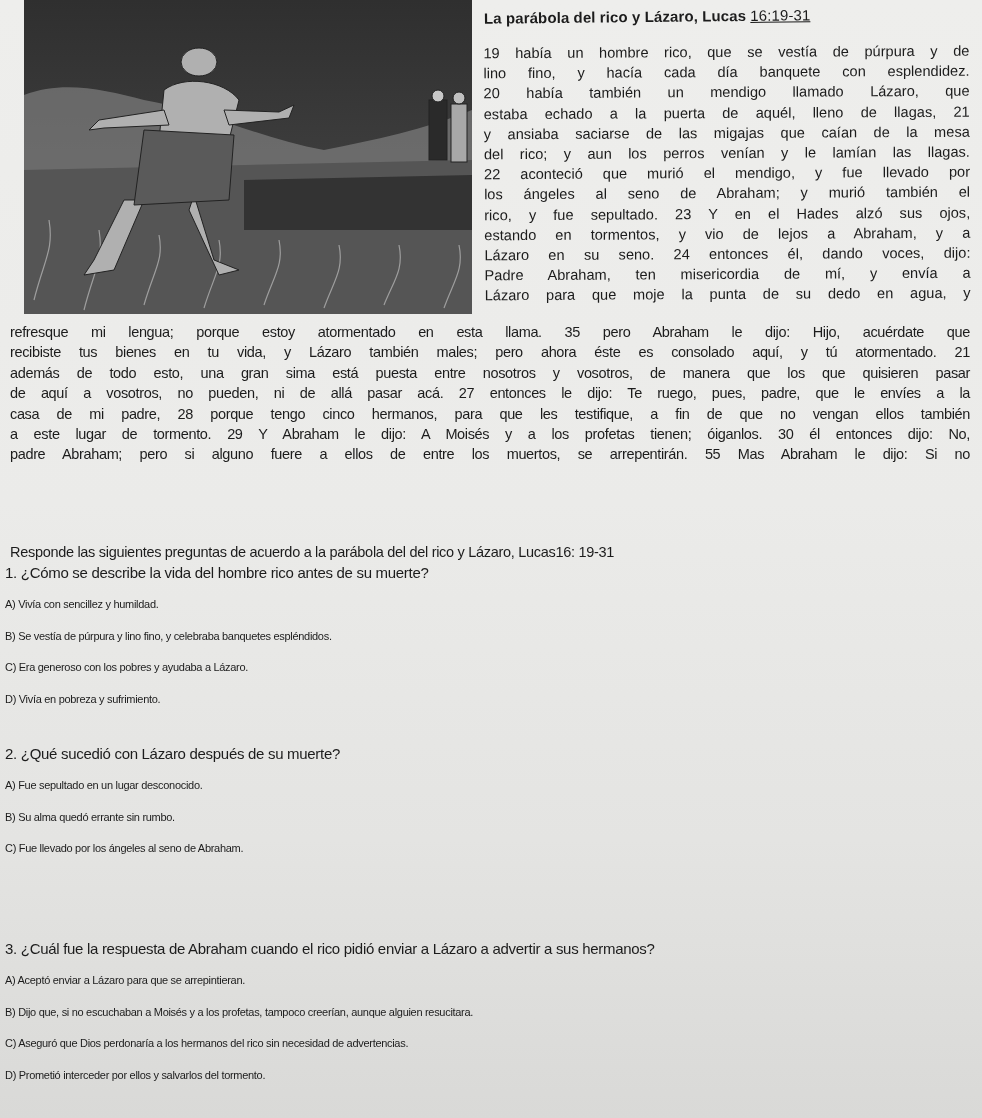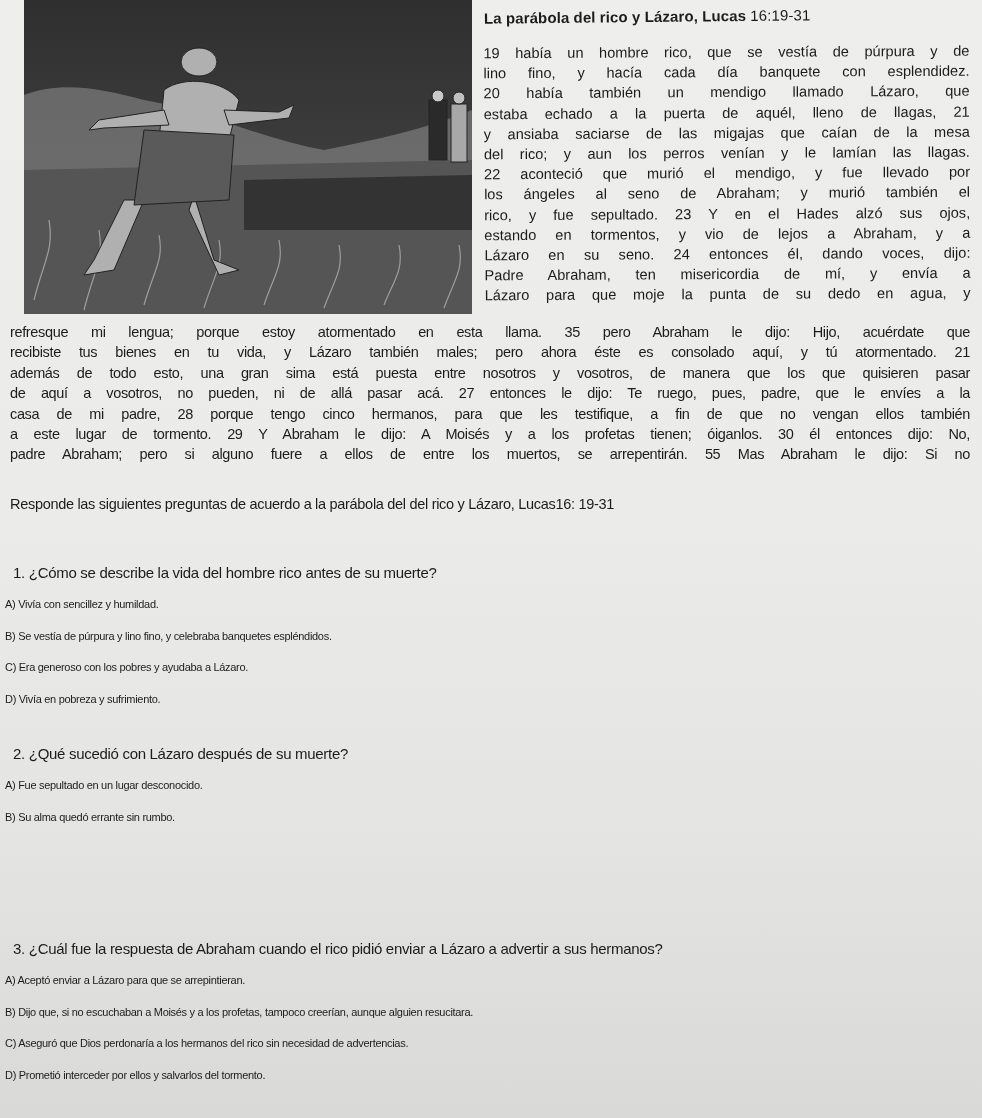--- a/index.html
+++ b/index.html
@@ -13,39 +13,39 @@
     .illustration {
       position: absolute; left: 24px; top: 0; width: 448px; height: 314px;
       background: #3a3a3a; overflow: hidden;
     }
     .illustration svg { width: 100%; height: 100%; display: block; }
     .title {
       position: absolute; left: 484px; top: 8px;
       font-size: 15px; font-weight: bold; letter-spacing: 0.1px;
       transform: rotate(-0.6deg);
     }
-    .title .ref { font-weight: normal; font-size: 15px; }
+    .title .ref { font-weight: normal; font-size: 15px; text-decoration: underline; }
     .side-text {
       position: absolute; left: 484px; top: 42px; width: 486px;
       font-size: 14.6px; line-height: 20.2px; text-align: justify;
       transform: rotate(-0.3deg);
     }
     .side-text div { text-align-last: justify; white-space: nowrap; }
     .full-text {
       position: absolute; left: 10px; top: 322px; width: 960px;
       font-size: 14.5px; line-height: 20.4px;
     }
     .full-text div { text-align: justify; text-align-last: justify; white-space: nowrap; letter-spacing: -0.35px; }
     .full-text div.last { text-align-last: left; color: #333; }
     .instructions {
-      position: absolute; left: 10px; top: 496px;
+      position: absolute; left: 10px; top: 544px;
       font-size: 14.5px; letter-spacing: -0.3px;
     }
     .question-block { position: absolute; left: 5px; }
-    .q-text { font-size: 15px; letter-spacing: -0.3px; height: 20px; margin-left: 8px; }
+    .q-text { font-size: 15px; letter-spacing: -0.3px; height: 20px; }
     .q-option { font-size: 11px; letter-spacing: -0.3px; height: 20px; margin-top: 11.5px; }
     .q-option.first { margin-top: 14px; }
   </style>
 </head>
 <body>
 
 <div class="illustration">
   <svg viewBox="0 0 448 314" preserveAspectRatio="none">
     <defs>
       <linearGradient id="sky" x1="0" y1="0" x2="0" y2="1">
@@ -125,20 +125,21 @@
   <div class="q-option first">A) Vivía con sencillez y humildad.</div>
   <div class="q-option">B) Se vestía de púrpura y lino fino, y celebraba banquetes espléndidos.</div>
   <div class="q-option">C) Era generoso con los pobres y ayudaba a Lázaro.</div>
   <div class="q-option">D) Vivía en pobreza y sufrimiento.</div>
 </div>
 
 <div class="question-block" style="top:745px;">
   <div class="q-text">2. ¿Qué sucedió con Lázaro después de su muerte?</div>
   <div class="q-option first">A) Fue sepultado en un lugar desconocido.</div>
   <div class="q-option">B) Su alma quedó errante sin rumbo.</div>
+  <div class="q-option">C) Fue llevado por los ángeles al seno de Abraham.</div>
 </div>
 
 <div class="question-block" style="top:940px;">
   <div class="q-text">3. ¿Cuál fue la respuesta de Abraham cuando el rico pidió enviar a Lázaro a advertir a sus hermanos?</div>
   <div class="q-option first">A) Aceptó enviar a Lázaro para que se arrepintieran.</div>
   <div class="q-option">B) Dijo que, si no escuchaban a Moisés y a los profetas, tampoco creerían, aunque alguien resucitara.</div>
   <div class="q-option">C) Aseguró que Dios perdonaría a los hermanos del rico sin necesidad de advertencias.</div>
   <div class="q-option">D) Prometió interceder por ellos y salvarlos del tormento.</div>
 </div>
 

